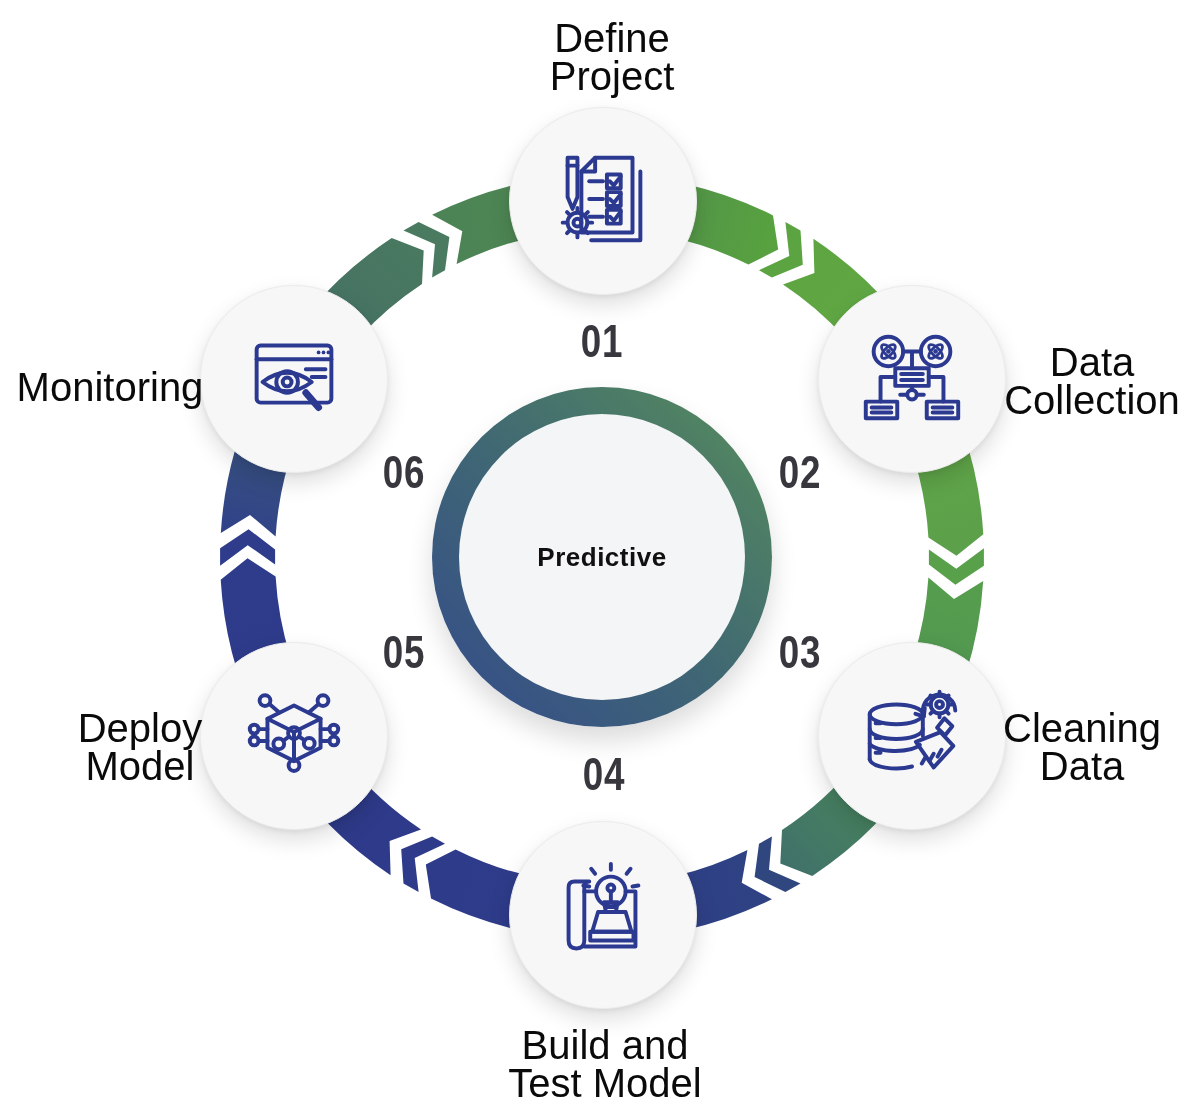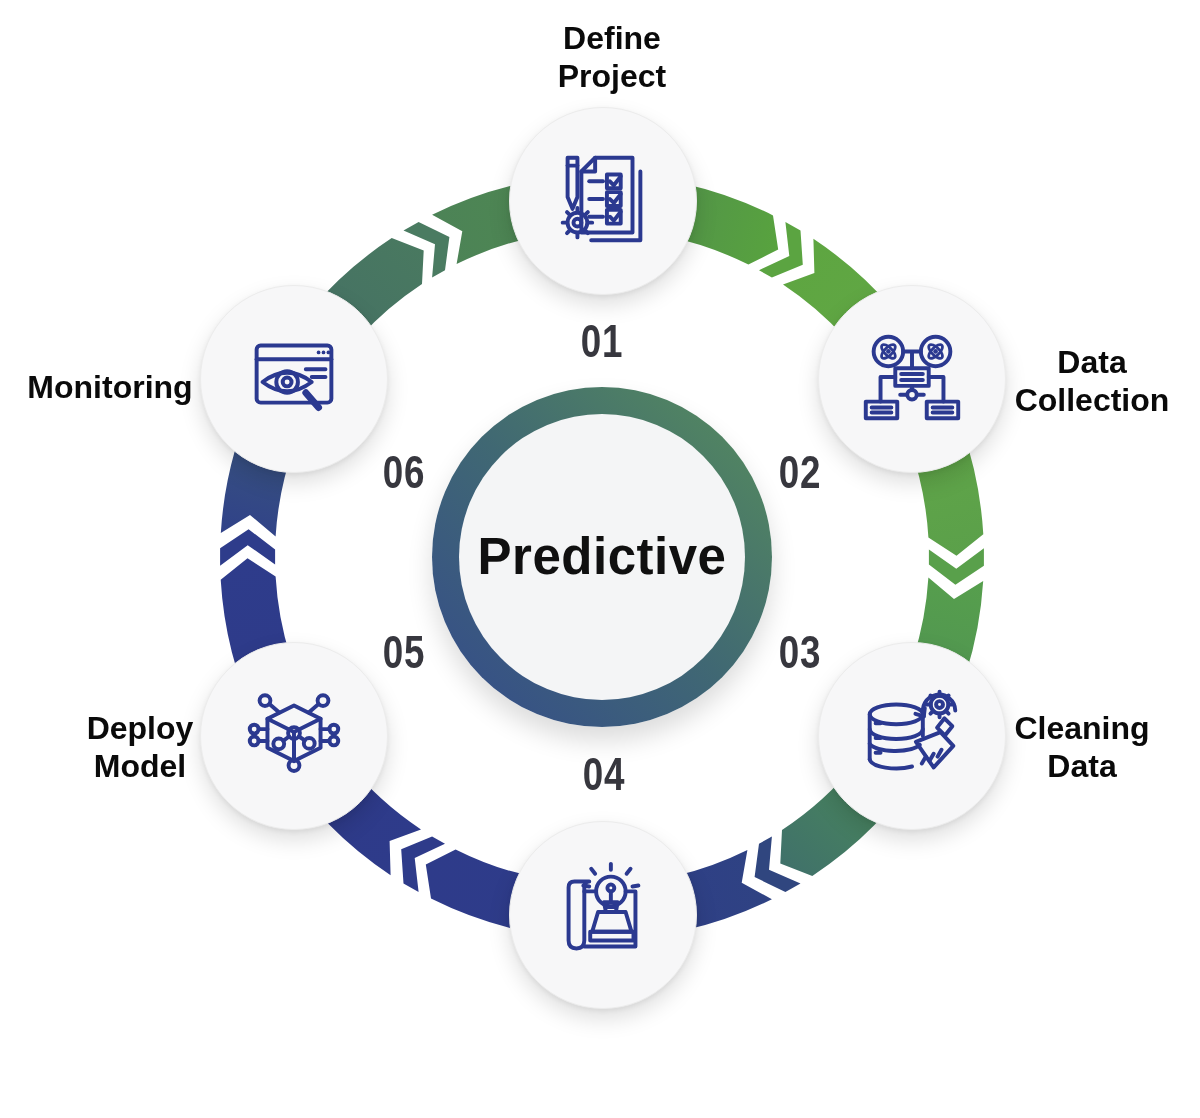--- a/index.html
+++ b/index.html
@@ -11,21 +11,21 @@
   .center-badge{
     position:absolute;left:432px;top:387px;width:340px;height:340px;border-radius:50%;
     background:linear-gradient(225deg,var(--cg1) 0%,var(--cg2) 50%,var(--cg3) 100%);
     box-shadow:0 14px 26px rgba(0,0,0,.14);
   }
   .center-inner{
     position:absolute;left:27px;top:27px;right:27px;bottom:27px;border-radius:50%;
     background:var(--cfill);display:flex;align-items:center;justify-content:center;
   }
   .center-title{
-    text-align:center;font-size:51px;font-weight:bold;color:#101010;line-height:54px;
+    text-align:center;font-size:26px;font-weight:bold;color:#101010;line-height:54px;
     letter-spacing:.5px;
   }
   .center-title span{display:block;}
   .node{
     position:absolute;width:186px;height:186px;border-radius:50%;
     background:var(--node-fill);border:1px solid #ececec;
     box-shadow:0 10px 22px rgba(0,0,0,.13),0 2px 5px rgba(0,0,0,.06);
     display:flex;align-items:center;justify-content:center;
   }
   .node svg{
@@ -34,21 +34,21 @@
   }
   .node svg .fill{fill:var(--ic);stroke:none;}
   .node svg .thin{stroke-width:2.8;}
   .node svg .thick{stroke-width:7;}
   .num{
     position:absolute;transform:translate(-50%,-50%) scaleX(.8);
     font-size:46px;font-weight:bold;color:var(--num);letter-spacing:1px;
   }
   .lbl{
     position:absolute;transform:translate(-50%,-50%);width:300px;text-align:center;
-    font-size:32px;font-weight:bold;color:var(--lbl);line-height:38px;
+    font-size:40px;font-weight:normal;color:var(--lbl);line-height:38px;
   }
   .lbl span{display:block;}
 </style>
 </head>
 <body>
 
 <div class="canvas">
 
   <svg id="ring" viewBox="0 0 1200 1118">
       <defs>
@@ -261,20 +261,24 @@
     <span>Project</span>
   </div>
   <div class="lbl" style="left:1092px;top:381px">
     <span>Data</span>
     <span>Collection</span>
   </div>
   <div class="lbl" style="left:1082px;top:747px">
     <span>Cleaning</span>
     <span>Data</span>
   </div>
+  <div class="lbl" style="left:605px;top:1064px">
+    <span>Build and</span>
+    <span>Test Model</span>
+  </div>
   <div class="lbl" style="left:140px;top:747px">
     <span>Deploy</span>
     <span>Model</span>
   </div>
   <div class="lbl" style="left:110px;top:387px">
     <span>Monitoring</span>
   </div>
 
 </div>
 

